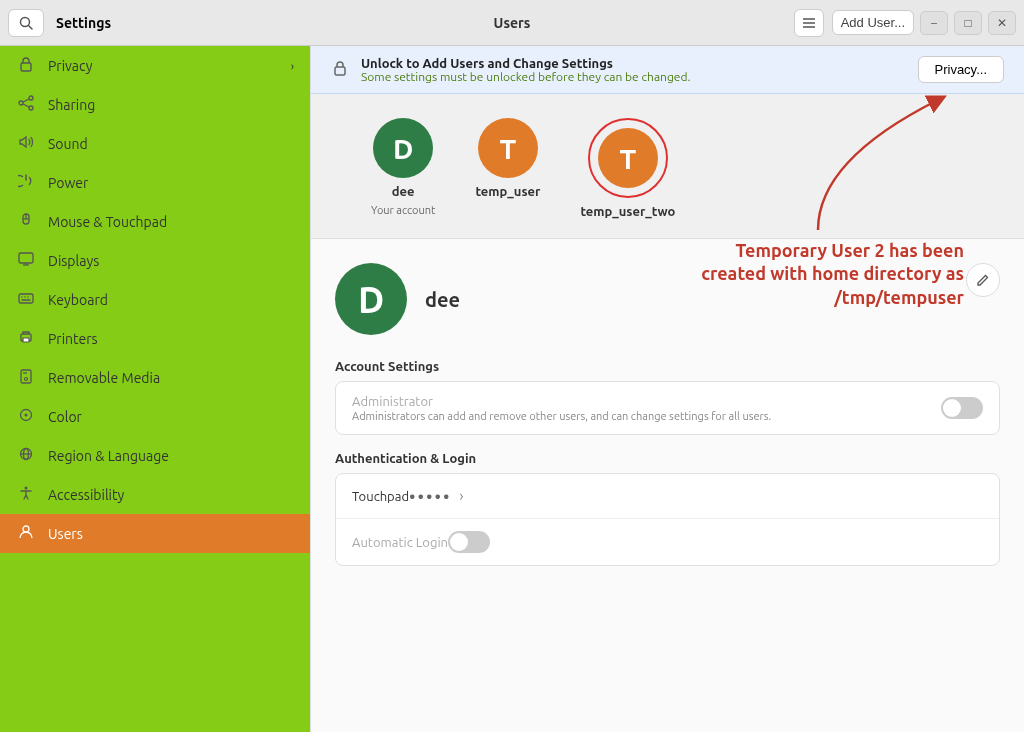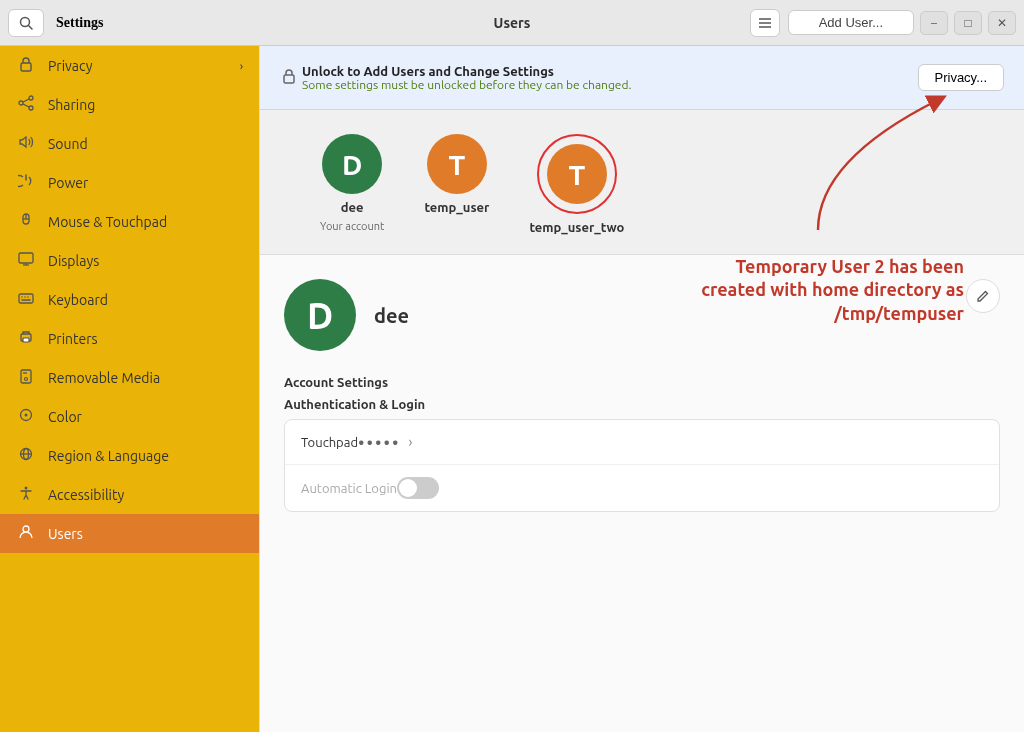--- a/index.html
+++ b/index.html
@@ -30,21 +30,20 @@
       background: white;
       display: flex; align-items: center; justify-content: center;
       cursor: pointer;
     }
     .titlebar-title {
       font-weight: 600;
       font-size: 14px;
       flex: 1;
       text-align: left;
       padding-left: 4px;
-      font-family: Liberation Serif, serif;
     }
     .titlebar-menu {
       width: 30px; height: 28px;
       border: 1px solid #ccc;
       border-radius: 6px;
       background: white;
       display: flex; align-items: center; justify-content: center;
       cursor: pointer;
     }
     .titlebar-center {
@@ -55,21 +54,21 @@
       font-weight: 600;
       color: #333;
     }
     .titlebar-right {
       display: flex;
       align-items: center;
       gap: 6px;
       margin-left: auto;
     }
     .add-user-btn {
-      padding: 4px 30px;
+      padding: 4px 8px;
       border: 1px solid #ccc;
       border-radius: 6px;
       background: white;
       font-size: 13px;
       cursor: pointer;
       color: #444;
     }
     .wm-btn {
       width: 28px; height: 24px;
       border: 1px solid #ccc;
@@ -83,22 +82,22 @@
 
     
     .main-layout {
       display: flex;
       flex: 1;
       overflow: hidden;
     }
 
     
     .sidebar {
-      width: 260px;
-      background: #eab308;
+      width: 311px;
+      background: #84cc16;
       border-right: 1px solid #ddd;
       overflow-y: auto;
       flex-shrink: 0;
     }
     .sidebar-item {
       display: flex;
       align-items: center;
       padding: 10px 16px;
       font-size: 14px;
       cursor: pointer;
@@ -125,24 +124,24 @@
     .content {
       flex: 1;
       overflow-y: auto;
       background: #fafafa;
     }
 
     
     .unlock-banner {
       background: #e8f0fe;
       border-bottom: 1px solid #c5d8f5;
-      padding: 18px 20px;
-      display: flex;
-      align-items: center;
-      gap: 4px;
+      padding: 10px 20px;
+      display: flex;
+      align-items: center;
+      gap: 12px;
     }
     .unlock-text-block { flex: 1; }
     .unlock-title {
       font-weight: 700;
       font-size: 13px;
       color: #222;
     }
     .unlock-subtitle {
       font-size: 12px;
       color: #4d7c0f;
@@ -529,20 +528,29 @@
           <div class="user-detail-name">dee</div>
         </div>
         <button class="edit-btn">
           <svg width="14" height="14" viewBox="0 0 14 14" fill="none">
             <path d="M9.5 2.5l2 2L4 12H2v-2L9.5 2.5z" stroke="#555" stroke-width="1.3" fill="none"></path>
           </svg>
         </button>
       </div>
 
       <div class="section-title">Account Settings</div>
+      <div class="settings-card">
+        <div class="settings-row">
+          <div class="settings-row-label">
+            <div class="settings-row-main grayed">Administrator</div>
+            <div class="settings-row-sub">Administrators can add and remove other users, and can change settings for all users.</div>
+          </div>
+          <div class="toggle off"></div>
+        </div>
+      </div>
 
       <div class="section-title">Authentication &amp; Login</div>
       <div class="settings-card">
         <div class="settings-row">
           <div class="settings-row-main">Touchpad</div>
           <span class="dots-label">•••••</span>
           <span class="chevron-right">›</span>
         </div>
         <div class="settings-row">
           <div class="settings-row-main grayed">Automatic Login</div>

